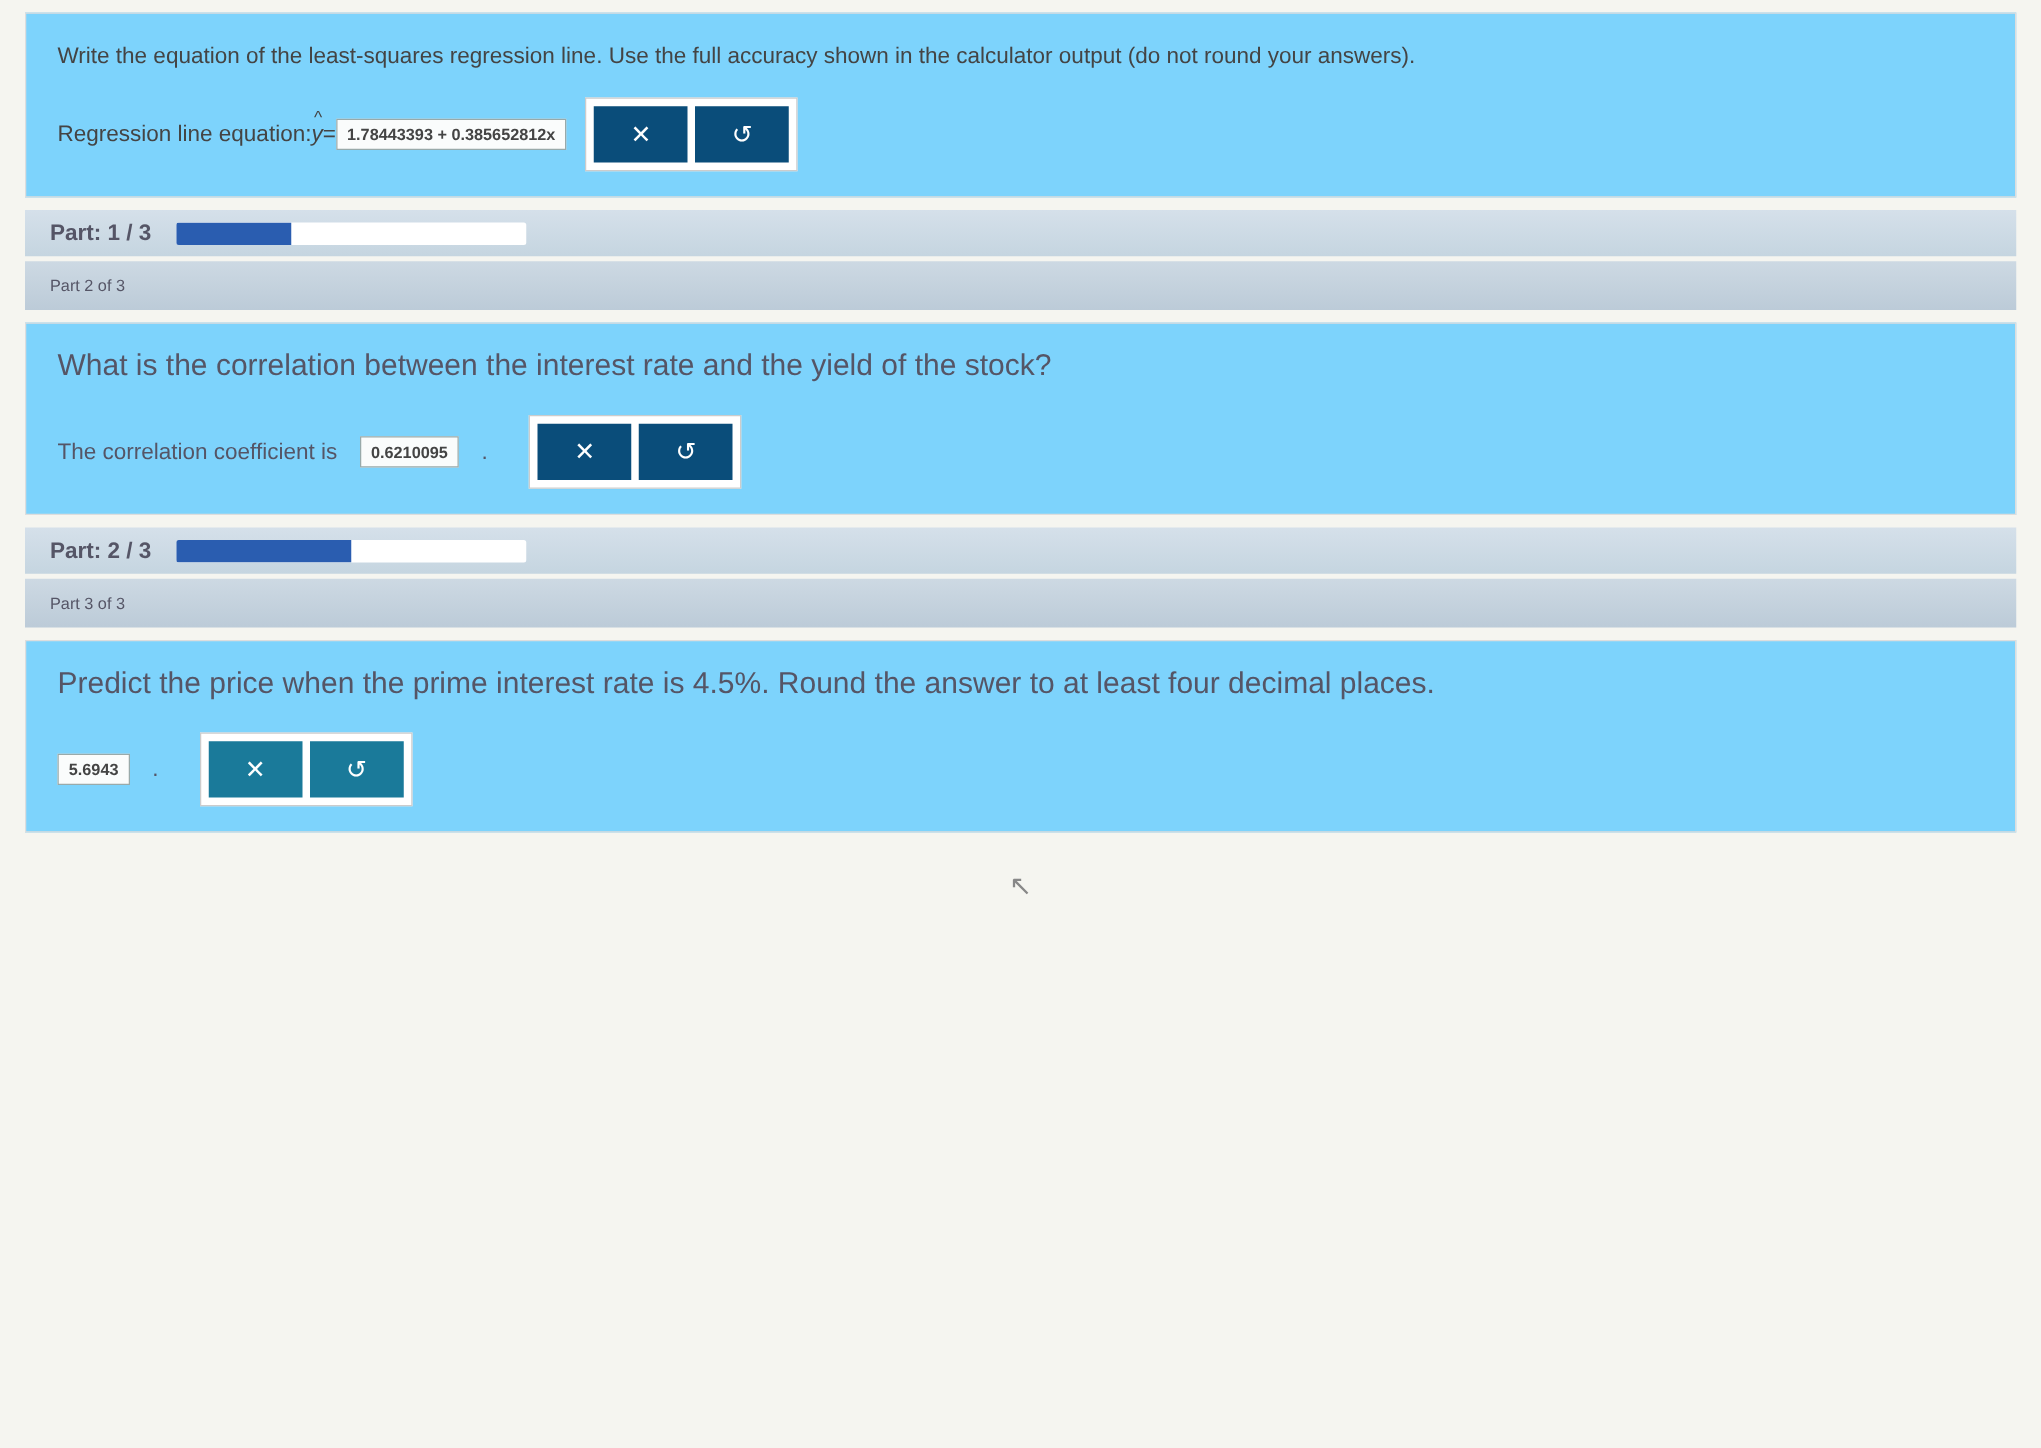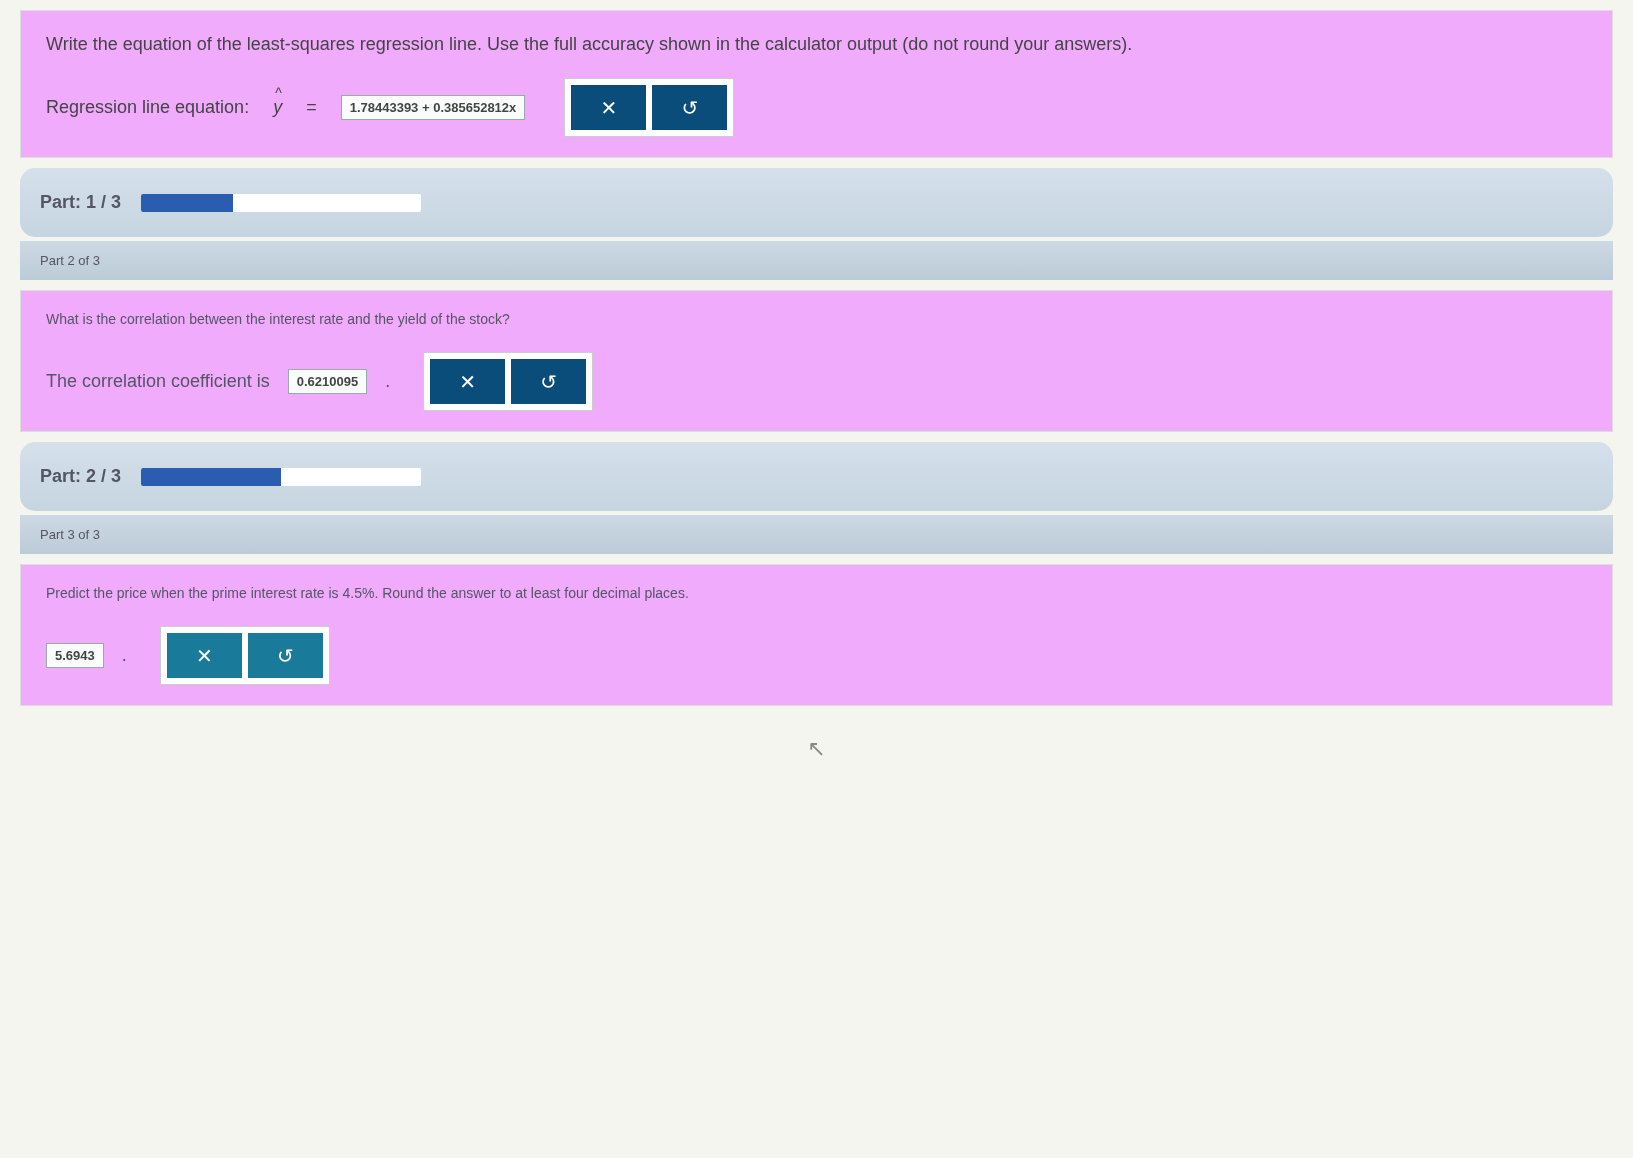--- a/index.html
+++ b/index.html
@@ -7,35 +7,35 @@
       padding: 0;
       box-sizing: border-box;
     }
     body {
       font-family: Arial, sans-serif;
       background: #f5f5f0;
       padding: 0;
       color: #333;
     }
     .panel {
-      background: #f0abfc;
+      background: #7dd3fc;
       border: 1px solid #ddd;
       margin: 10px 20px;
       padding: 20px 25px;
     }
     .instruction-text {
       color: #444;
       font-size: 18px;
       line-height: 1.5;
       margin-bottom: 20px;
     }
     .equation-line {
       display: flex;
       align-items: center;
-      gap: 24px;
+      gap: 0;
       flex-wrap: wrap;
       color: #444;
       font-size: 18px;
     }
     .y-hat {
       position: relative;
       display: inline-block;
       font-style: italic;
     }
     .y-hat::before {
@@ -74,26 +74,25 @@
       cursor: pointer;
       display: flex;
       align-items: center;
       justify-content: center;
     }
     .btn-teal {
       background: #1a7a9a;
     }
     .progress-bar-container {
       background: linear-gradient(to bottom, #d5e0ea, #c5d5e0);
-      padding: 24px 20px;
+      padding: 8px 20px;
       margin: 10px 20px 0 20px;
       display: flex;
       align-items: center;
       gap: 20px;
-      border-radius: 15px;
     }
     .progress-label {
       color: #556;
       font-size: 18px;
       font-weight: bold;
     }
     .progress-track {
       width: 280px;
       height: 18px;
       background: #fff;
@@ -106,21 +105,21 @@
     }
     .section-header {
       background: linear-gradient(to bottom, #cdd9e3, #bccbd8);
       padding: 12px 20px;
       margin: 4px 20px 0 20px;
       color: #556;
       font-size: 13px;
     }
     .question-text {
       color: #556;
-      font-size: 14px;
+      font-size: 24px;
       margin-bottom: 25px;
     }
     .answer-line {
       display: flex;
       align-items: center;
       gap: 18px;
       flex-wrap: wrap;
       color: #556;
       font-size: 18px;
     }

